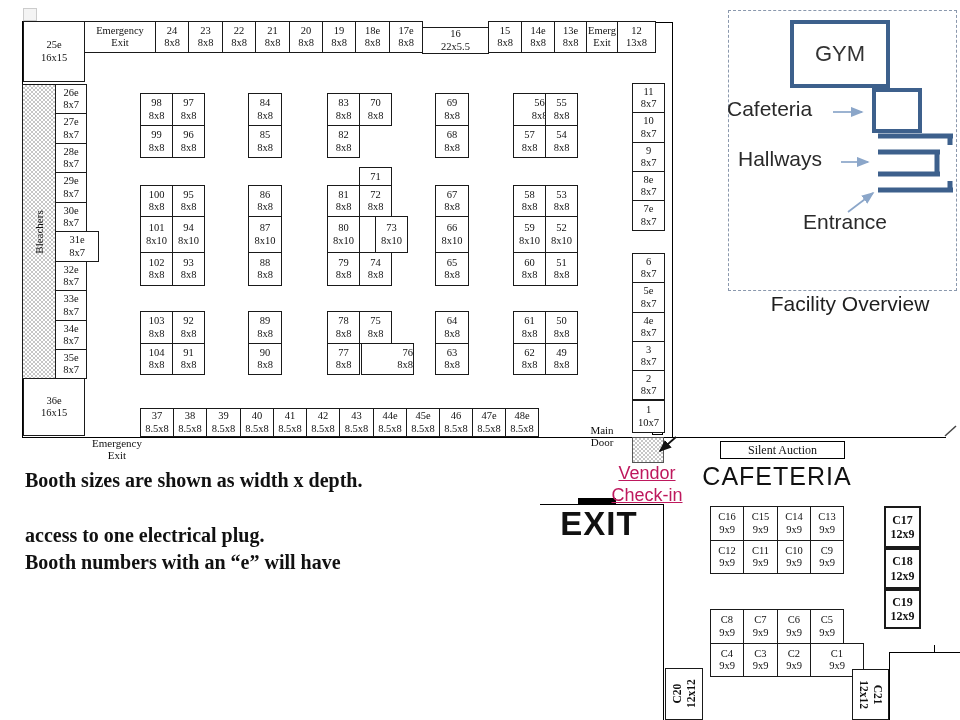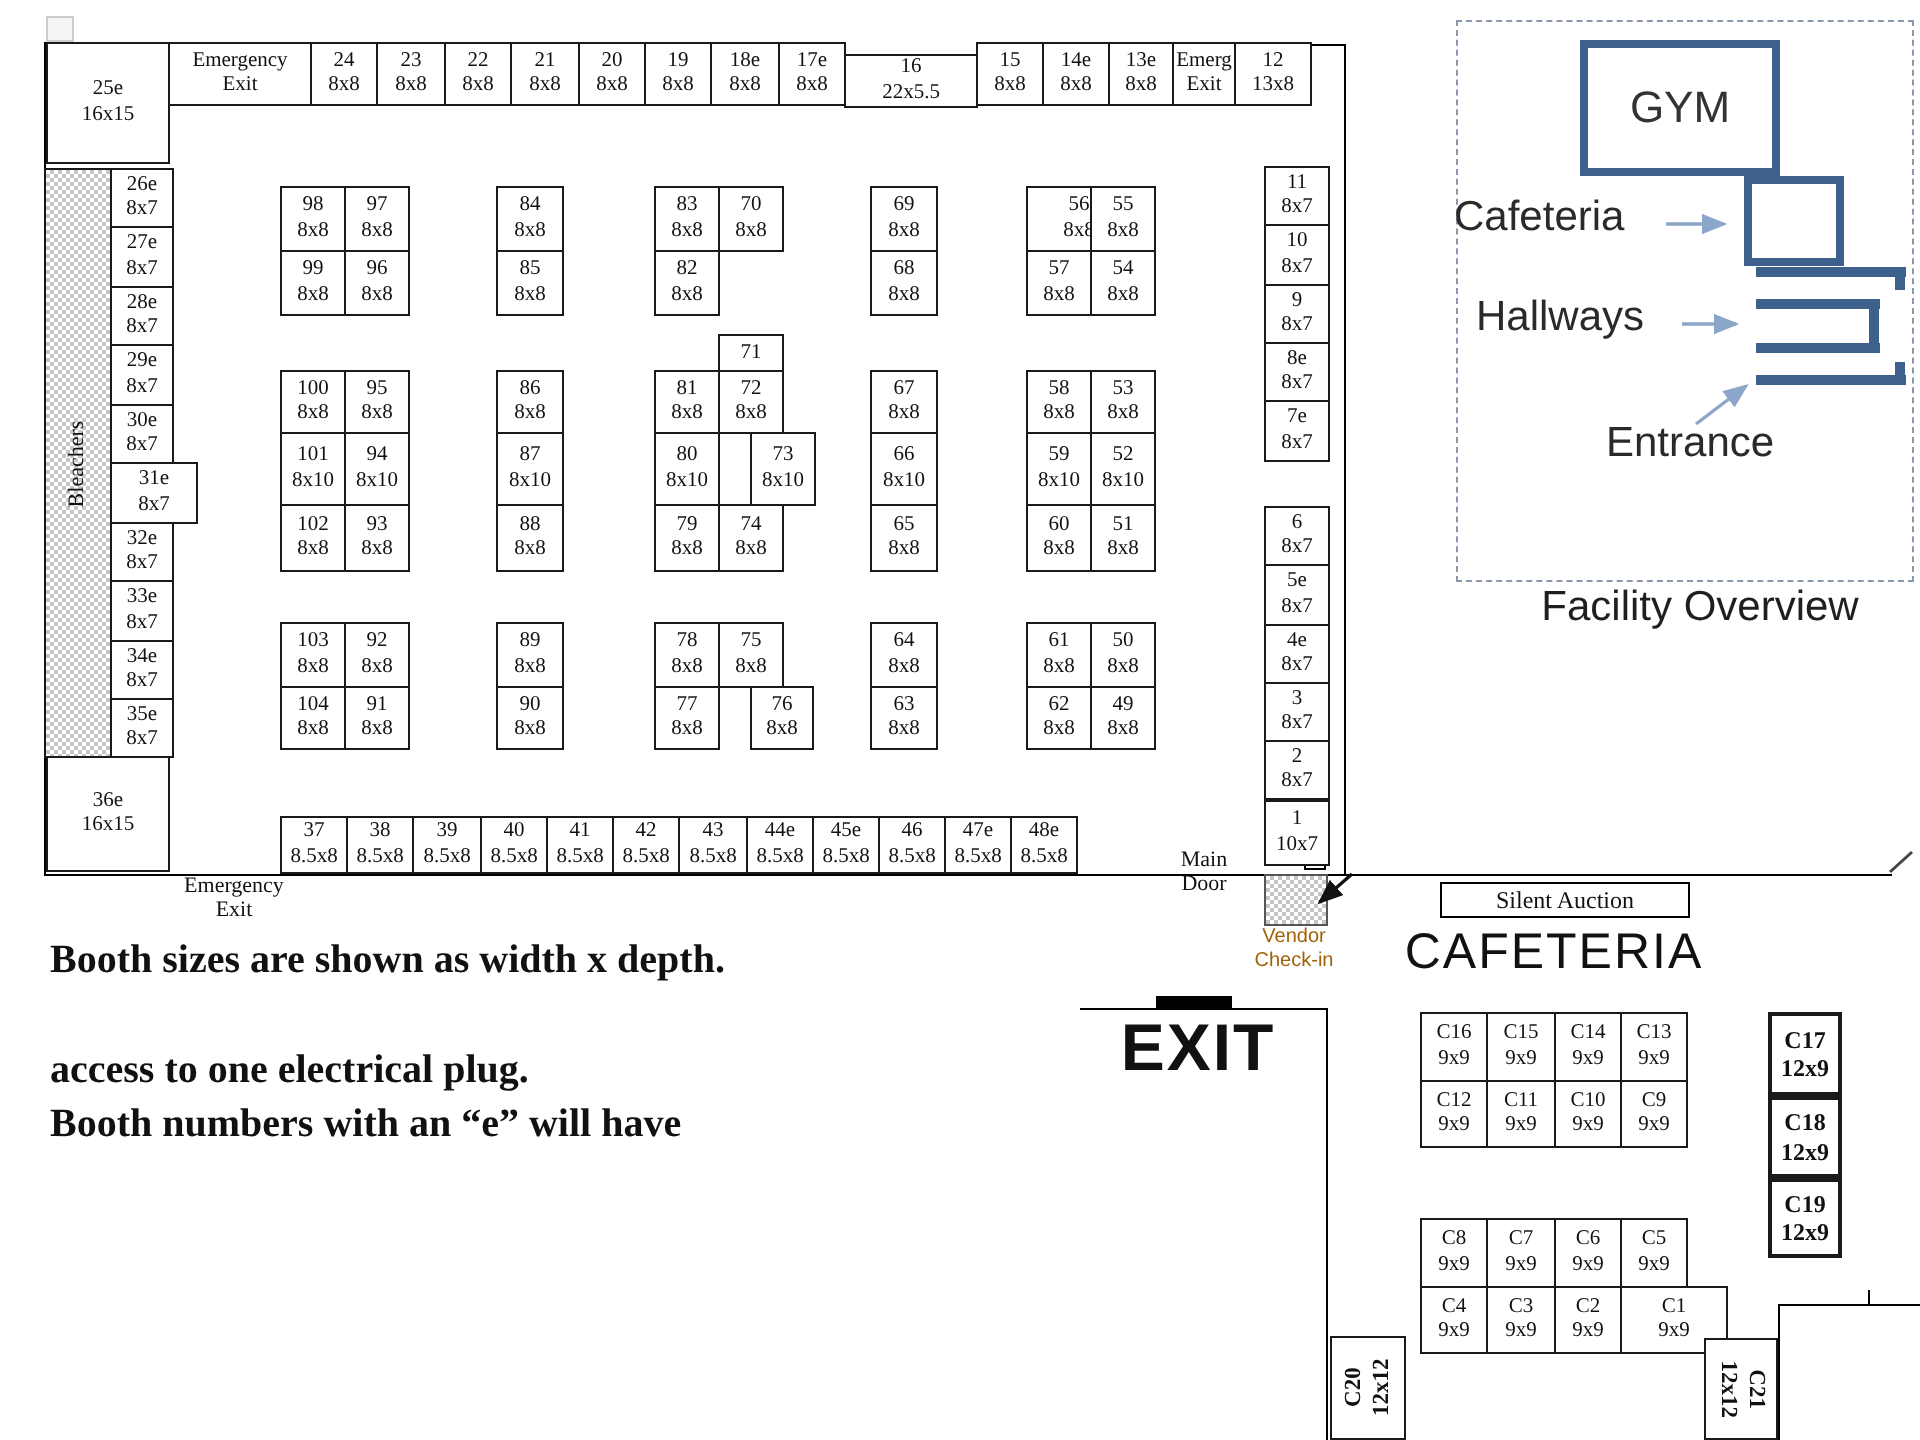--- a/index.html
+++ b/index.html
@@ -13,21 +13,21 @@
   .wall{position:absolute;background:#000;}
   .hatch{background-image:
       linear-gradient(45deg,#c6c6c6 25%,transparent 25%,transparent 75%,#c6c6c6 75%),
       linear-gradient(45deg,#c6c6c6 25%,transparent 25%,transparent 75%,#c6c6c6 75%);
       background-size:4px 4px;background-position:0 0,2px 2px;background-color:#fff;}
   .lbl{position:absolute;text-align:center;}
   .sans{font-family:"Liberation Sans",sans-serif;}
   #gym-title{left:261px;top:60px;width:200px;font-size:23px;letter-spacing:1px;}
   #caf-title{left:697px;top:462px;width:160px;font-size:25px;letter-spacing:1px;}
   #exit-label{left:550px;top:505px;width:98px;font-size:33px;font-weight:bold;letter-spacing:1px;}
-  #vendor-label{left:596px;top:463px;width:102px;font-size:10px;color:#a16207;line-height:1.22;}
+  #vendor-label{left:596px;top:463px;width:102px;font-size:18px;color:#be185d;line-height:1.22;text-decoration:underline;}
   #maindoor-label{left:578px;top:424px;width:48px;font-size:11px;line-height:1.1;}
   #emerg-bottom{left:84px;top:437px;width:66px;font-size:11px;line-height:1.1;}
   #bleachers{position:absolute;left:22px;top:84px;width:34px;height:295px;box-sizing:border-box;
              border:1px solid #1a1a1a;display:flex;align-items:center;justify-content:center;}
   #bleachers span{transform:rotate(-90deg);font-size:11px;white-space:nowrap;}
   #restrooms{position:absolute;left:454px;top:437px;width:87px;height:112px;box-sizing:border-box;
              border:1px solid #000;background:#fff;display:flex;align-items:center;justify-content:center;font-size:12px;}
   #silent-auction{position:absolute;left:720px;top:441px;width:125px;height:18px;box-sizing:border-box;
              border:1px solid #000;display:flex;align-items:center;justify-content:center;font-size:12px;}
   #door-hatch{position:absolute;left:632px;top:437px;width:32px;height:26px;box-sizing:border-box;border:1px solid #555;}
@@ -518,21 +518,21 @@
       <span>8x8</span>
     </div>
     <div class="booth" style="left: 359px; top: 311px; width: 33px; height: 33px;">
       <span>75</span>
       <span>8x8</span>
     </div>
     <div class="booth" style="left: 327px; top: 343px; width: 33px; height: 32px;">
       <span>77</span>
       <span>8x8</span>
     </div>
-    <div class="booth" style="left: 375px; top: 343px; width: 32px; height: 32px;">
+    <div class="booth" style="left: 361px; top: 343px; width: 53px; height: 32px; align-items: flex-end;">
       <span>76</span>
       <span>8x8</span>
     </div>
     <div class="booth" style="left: 435px; top: 311px; width: 34px; height: 33px;">
       <span>64</span>
       <span>8x8</span>
     </div>
     <div class="booth" style="left: 435px; top: 343px; width: 34px; height: 32px;">
       <span>63</span>
       <span>8x8</span>

